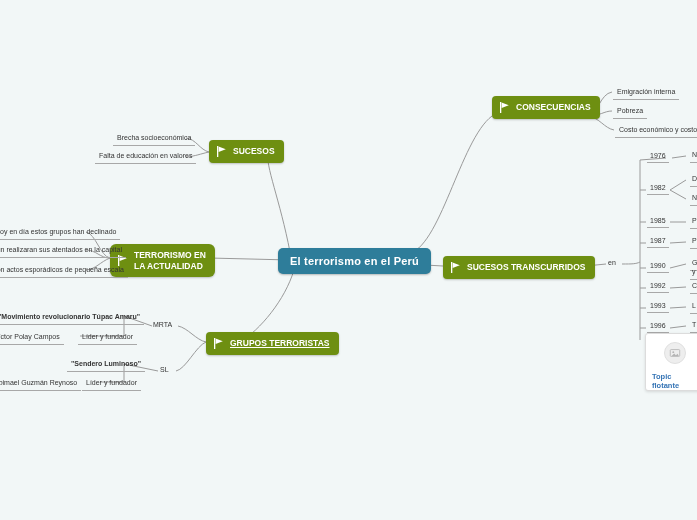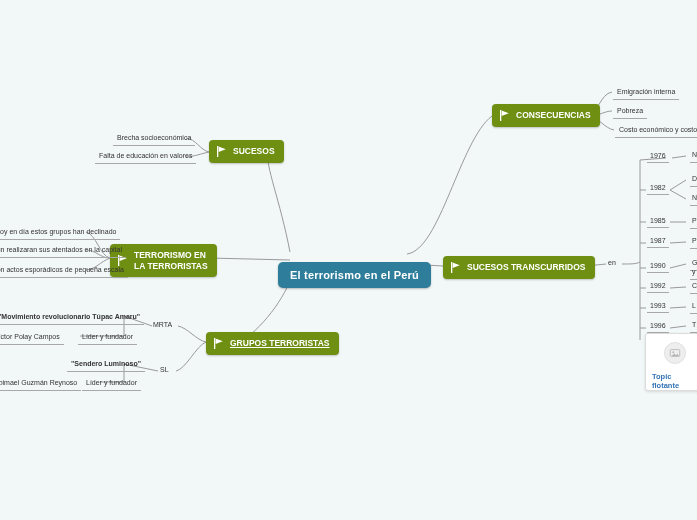--- a/index.html
+++ b/index.html
@@ -35,21 +35,20 @@
   
   .central {
     background: #2e7d9a;
     color: #ffffff;
     font-size: 11px;
     font-weight: bold;
     border-radius: 5px;
     padding: 7px 12px;
     letter-spacing: .2px;
     box-shadow: 0 1px 2px rgba(0,0,0,.25);
-    margin-top: 14px;
   }
   
   .branch {
     background: #6e8f11;
     color: #ffffff;
     font-size: 8.5px;
     font-weight: bold;
     border-radius: 4px;
     padding: 6px 9px 6px 7px;
     display: flex;
@@ -198,50 +197,50 @@
       <path d="M670,243 L686,242"></path>
       <path d="M670,268 L686,264"></path>
       <path d="M670,288 L686,287"></path>
       <path d="M670,308 L686,307"></path>
       <path d="M670,328 L686,326"></path>
     </g>
   </svg>
 
   <div class="node central" style="left:278px; top:248px;">El terrorismo en el Perú</div>
 
-  <div class="node branch" style="left:492px; top:104px;">
+  <div class="node branch" style="left:492px; top:96px;">
     <span class="flag">
       <svg width="11" height="11" viewBox="0 0 11 11">
         <rect x="1" y="0" width="1.3" height="11" fill="#ffffff"></rect>
         <polygon points="2.6,0.6 9.8,3.2 2.6,6" fill="#ffffff"></polygon>
       </svg>
     </span>
     <span class="lbl">CONSECUENCIAS</span>
   </div>
 
   <div class="node branch" style="left:209px; top:140px;">
     <span class="flag">
       <svg width="11" height="11" viewBox="0 0 11 11">
         <rect x="1" y="0" width="1.3" height="11" fill="#ffffff"></rect>
         <polygon points="2.6,0.6 9.8,3.2 2.6,6" fill="#ffffff"></polygon>
       </svg>
     </span>
     <span class="lbl">SUCESOS</span>
   </div>
 
-  <div class="node branch" style="left:110px; top:244px;">
+  <div class="node branch" style="left:110px; top:244px;border-radius:6px;">
     <span class="flag">
       <svg width="11" height="11" viewBox="0 0 11 11">
         <rect x="1" y="0" width="1.3" height="11" fill="#ffffff"></rect>
         <polygon points="2.6,0.6 9.8,3.2 2.6,6" fill="#ffffff"></polygon>
       </svg>
     </span>
     <span class="lbl">
       <span>TERRORISMO EN</span>
-      <span>LA TERRORISTAS</span>
+      <span>LA ACTUALIDAD</span>
     </span>
   </div>
 
   <div class="node branch" style="left:206px; top:332px;text-decoration:underline;">
     <span class="flag">
       <svg width="11" height="11" viewBox="0 0 11 11">
         <rect x="1" y="0" width="1.3" height="11" fill="#ffffff"></rect>
         <polygon points="2.6,0.6 9.8,3.2 2.6,6" fill="#ffffff"></polygon>
       </svg>
     </span>

